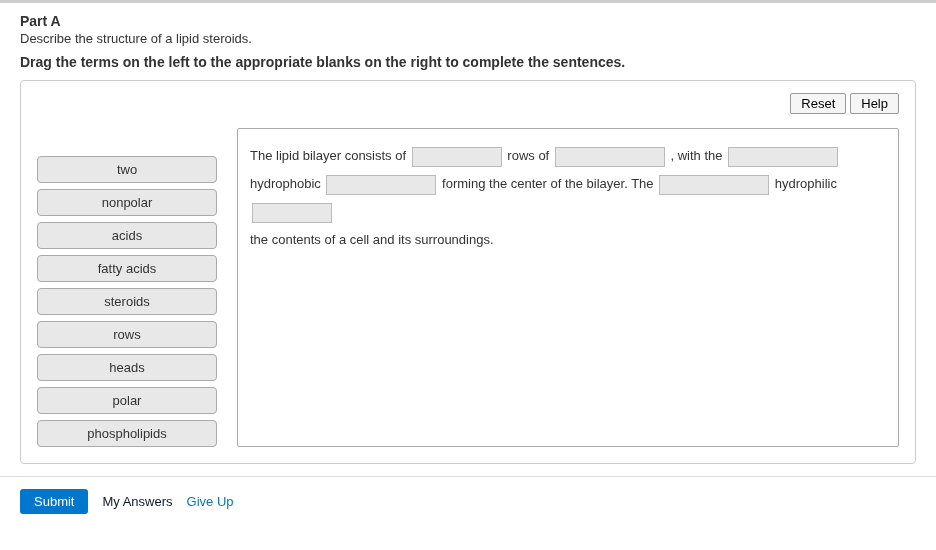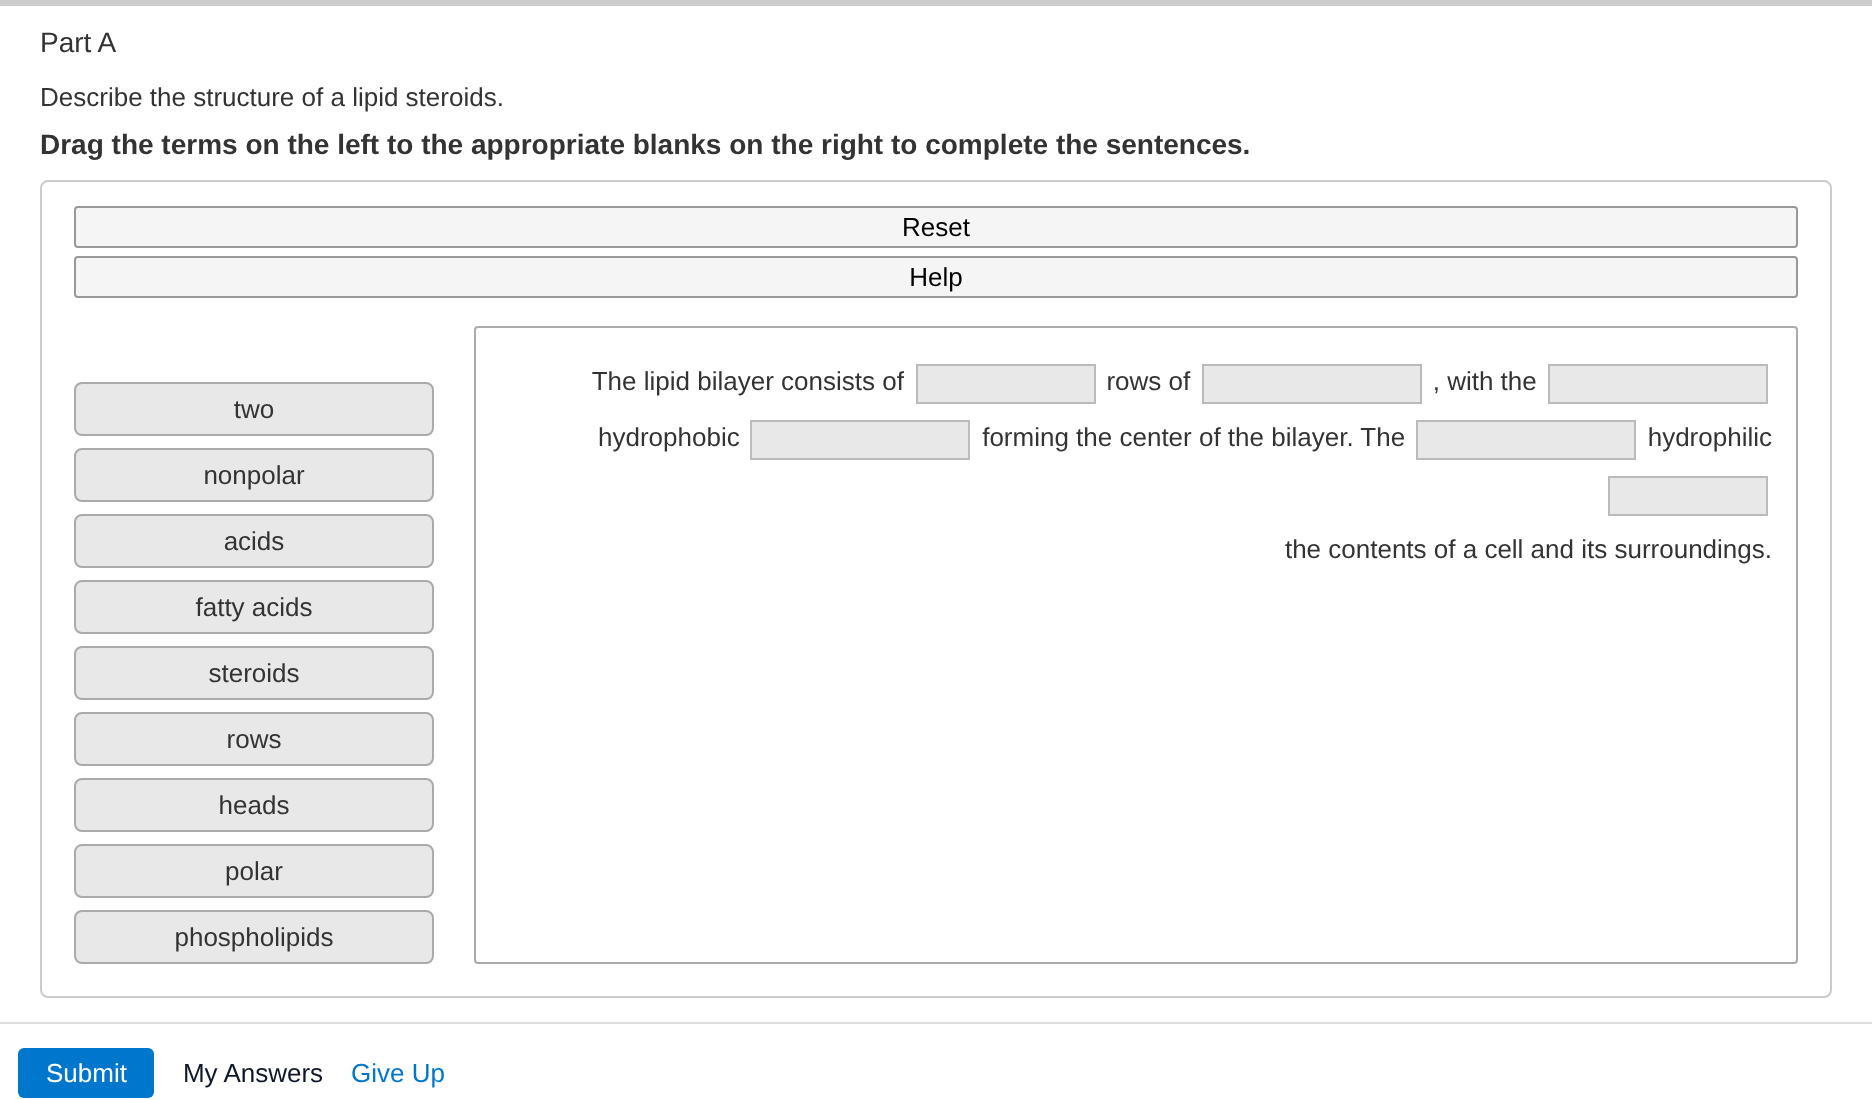--- a/index.html
+++ b/index.html
@@ -14,23 +14,23 @@
     .top-border {
       height: 3px;
       background: #ccc;
     }
 
     .page-container {
       padding: 10px 20px 0 20px;
     }
 
     .part-label {
-      font-weight: normal;
+      font-weight: bold;
       font-size: 14px;
-      margin-bottom: 12px;
+      margin-bottom: 2px;
     }
 
     .description {
       font-size: 13px;
       margin-bottom: 8px;
     }
 
     .instruction {
       font-size: 14px;
       font-weight: bold;
@@ -44,21 +44,20 @@
       background: #fff;
       min-height: 380px;
       position: relative;
     }
 
     .top-buttons {
       display: flex;
       justify-content: flex-end;
       gap: 4px;
       margin-bottom: 14px;
-      flex-direction: column;
     }
 
     .btn-reset, .btn-help {
       border: 1px solid #999;
       background: #f5f5f5;
       padding: 2px 10px;
       font-size: 13px;
       cursor: pointer;
       border-radius: 2px;
     }
@@ -109,28 +108,27 @@
     .blank-wide {
       width: 110px;
     }
 
     .blank-small {
       width: 80px;
     }
 
     .sentence-line {
       margin-bottom: 2px;
-      text-align: right;
     }
 
     .footer {
       display: flex;
       align-items: center;
       gap: 14px;
-      padding: 12px 9px;
+      padding: 12px 20px;
       border-top: 1px solid #ddd;
       margin-top: 12px;
     }
 
     .btn-submit {
       background: #0077cc;
       color: #fff;
       border: none;
       padding: 5px 14px;
       font-size: 13px;

